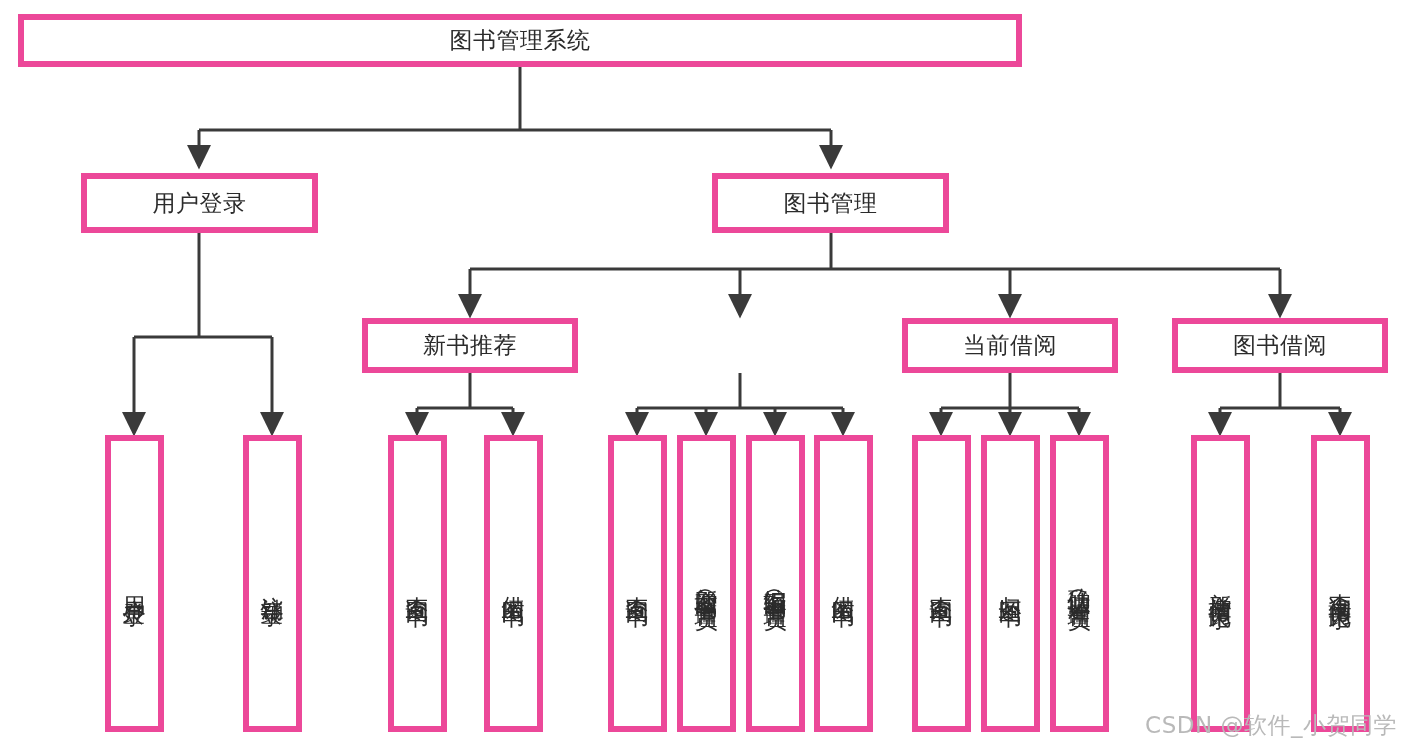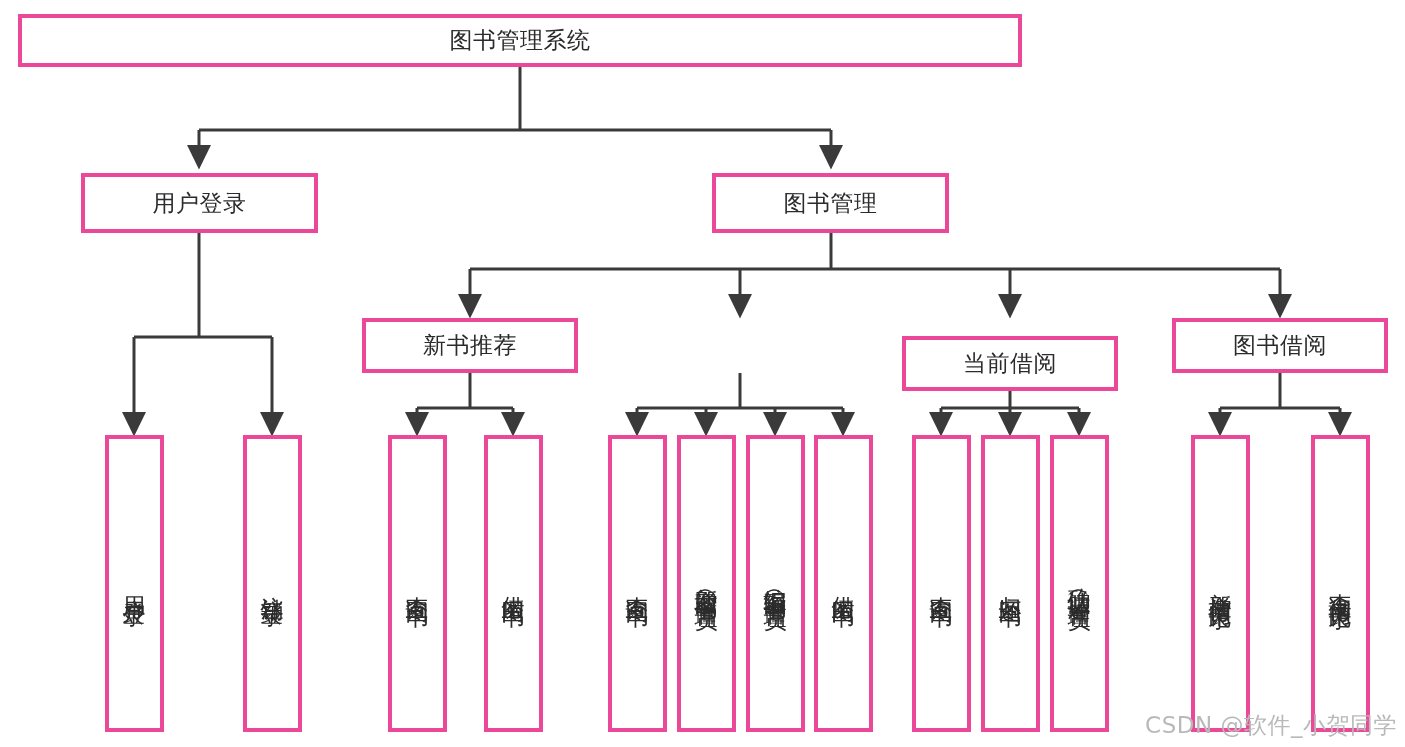--- a/index.html
+++ b/index.html
@@ -20,21 +20,21 @@
   #edges {
     position: absolute;
     left: 0; top: 0;
     width: 1405px;
     height: 747px;
     pointer-events: none;
   }
   .node {
     position: absolute;
     box-sizing: border-box;
-    border: 4px solid #ec4899;
+    border: 6px solid #ec4899;
     background: #ffffff;
     display: flex;
     align-items: center;
     justify-content: center;
     color: #2b2b2b;
   }
   .node .lbl {
     display: block;
     text-align: center;
     line-height: 1.22;
@@ -131,21 +131,21 @@
   <div class="node h" style="left:81px; top:173px; width:237px; height:60px;">
     <span class="lbl">用户登录</span>
   </div>
   <div class="node h" style="left:362px; top:318px; width:216px; height:55px;">
     <span class="lbl">新书推荐</span>
   </div>
 
   <div class="node h" style="left:712px; top:173px; width:237px; height:60px;">
     <span class="lbl">图书管理</span>
   </div>
-  <div class="node h" style="left:902px; top:336px; width:216px; height:55px;">
+  <div class="node h" style="left:902px; top:318px; width:216px; height:55px;">
     <span class="lbl">当前借阅</span>
   </div>
   <div class="node h" style="left:1172px; top:318px; width:216px; height:55px;">
     <span class="lbl">图书借阅</span>
   </div>
 
   <div class="node v" style="left:105px; top:435px; width:59px; height:297px;">
     <span class="lbl">用户登录</span>
   </div>
   <div class="node v" style="left:243px; top:435px; width:59px; height:297px;">

